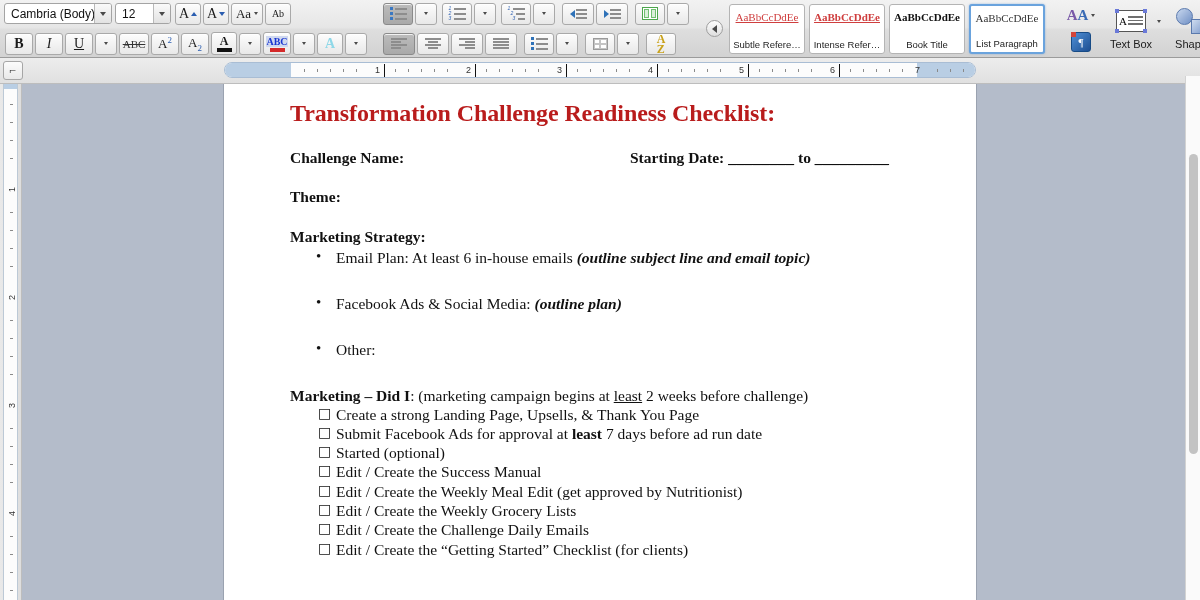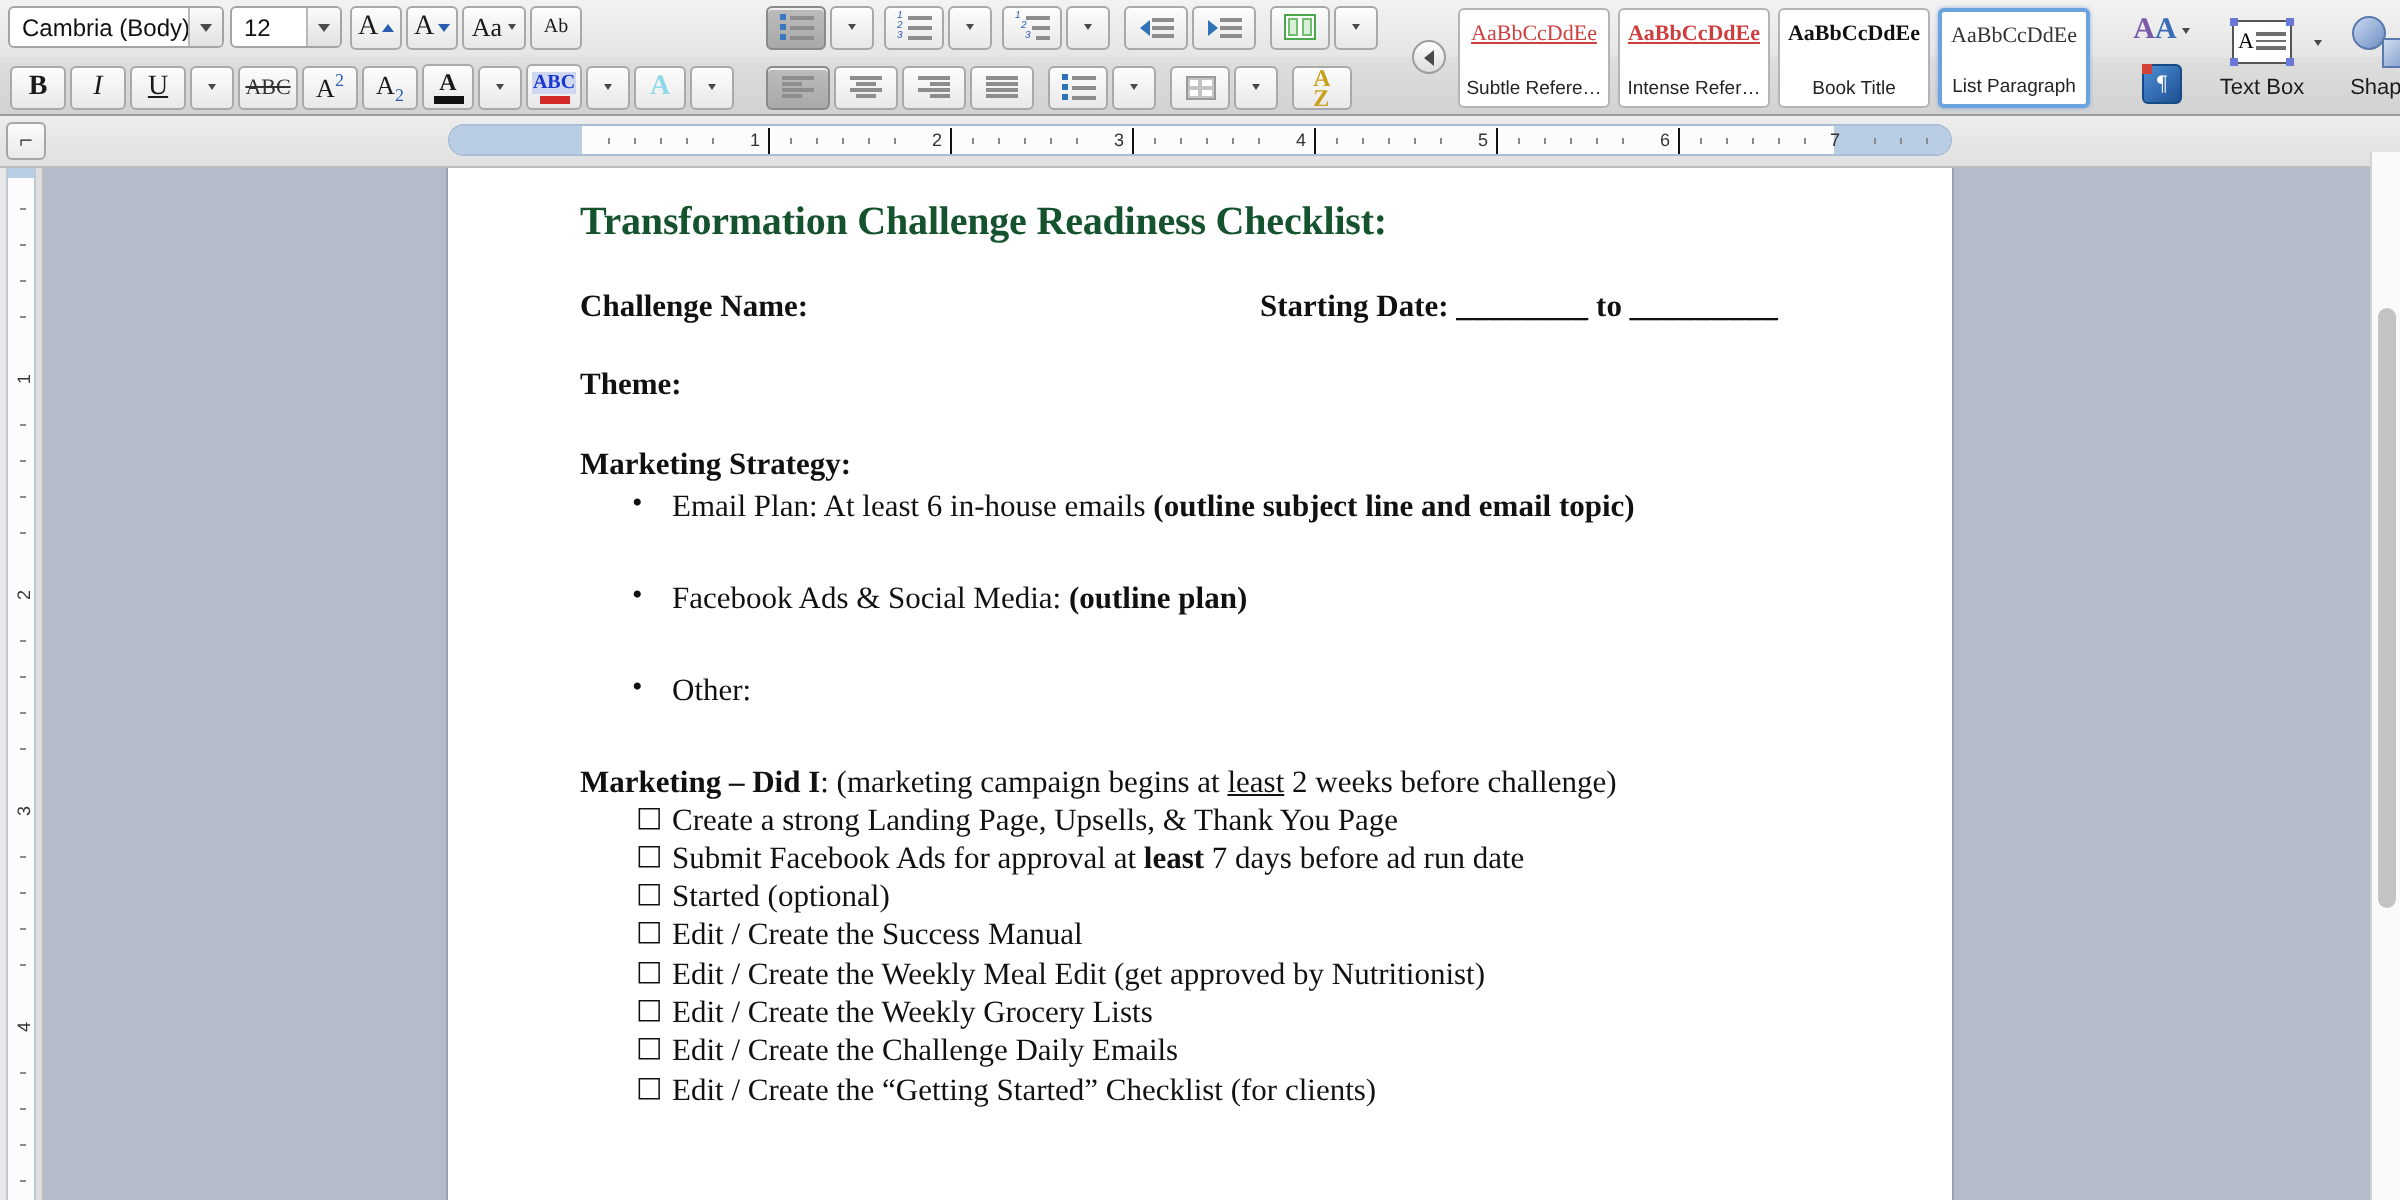--- a/index.html
+++ b/index.html
@@ -186,24 +186,24 @@
 
   
   .docarea{ position:absolute;left:22px;top:84px;width:1178px;height:516px;
             background:#b4bcca; overflow:hidden;}
   .page{ position:absolute;left:202px;top:0px;width:752px;min-height:516px;
          background:#ffffff; box-shadow:0 0 0 1px #9aa2b0;}
   .pagebody{ padding:16px 56px 0 66px; }
 
   
   .doc { font-family:"Liberation Serif", serif; color:#111; }
-  .doctitle{ color:#14532d; font-weight:bold; font-size:20px; letter-spacing:-.1px;
+  .doctitle{ color:#b91c1c; font-weight:bold; font-size:24px; letter-spacing:-.1px;
              margin:0 0 22px 0; }
   .docline{ font-size:15.5px; line-height:1.1; margin:0 0 9px 0; }
-  .b{font-weight:bold;} .i{} .u{text-decoration:underline;}
+  .b{font-weight:bold;} .i{font-style:italic;} .u{text-decoration:underline;}
   .row2{ display:flex; }
   .row2 .c1{ width:340px; }
   .fillline{ text-decoration:underline; letter-spacing:.5px;}
   .bullets{ margin:0; padding:0; list-style:none; }
   .bullets li{ font-size:15.5px; line-height:1.15; margin:0 0 28px 0;
                padding-left:46px; position:relative; }
   .bullets li:before{ content:"\2022"; position:absolute; left:26px; top:-1px; font-size:15px; }
   .checks{ margin:0; padding:0; list-style:none; }
   .checks li{ font-size:15.5px; line-height:1.18; padding-left:46px; position:relative;
               margin:0 0 1px 0; }

